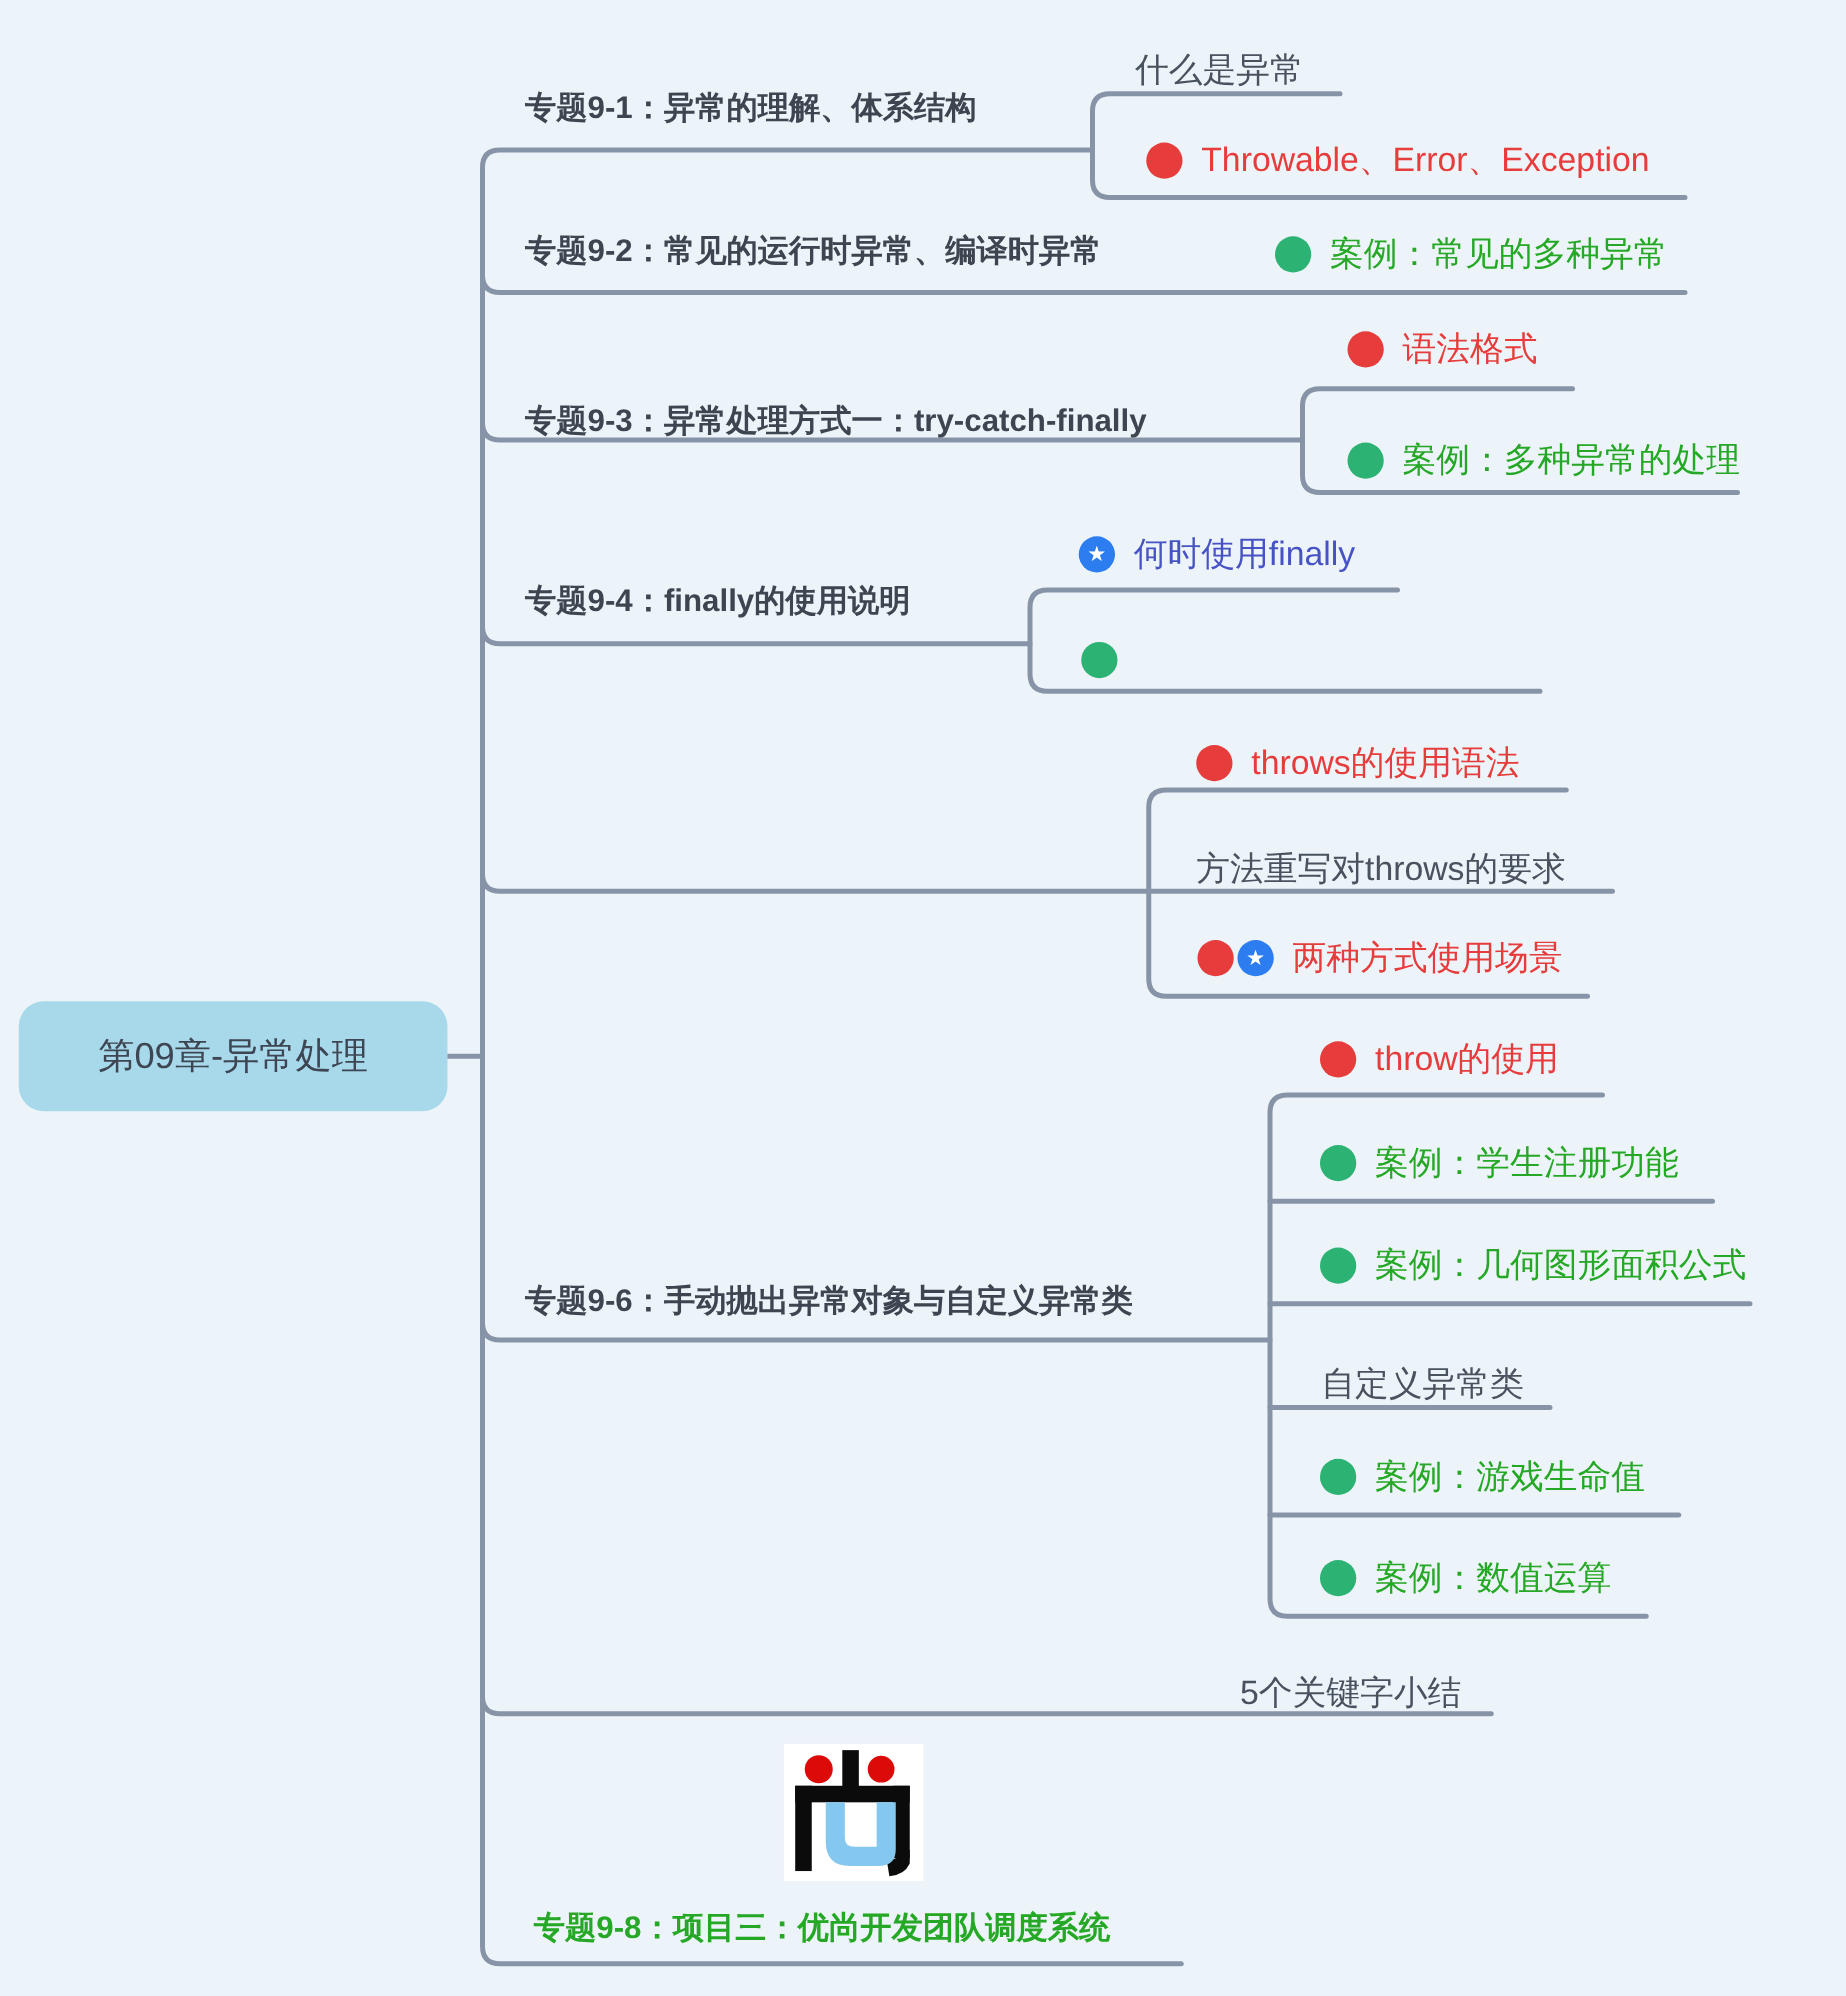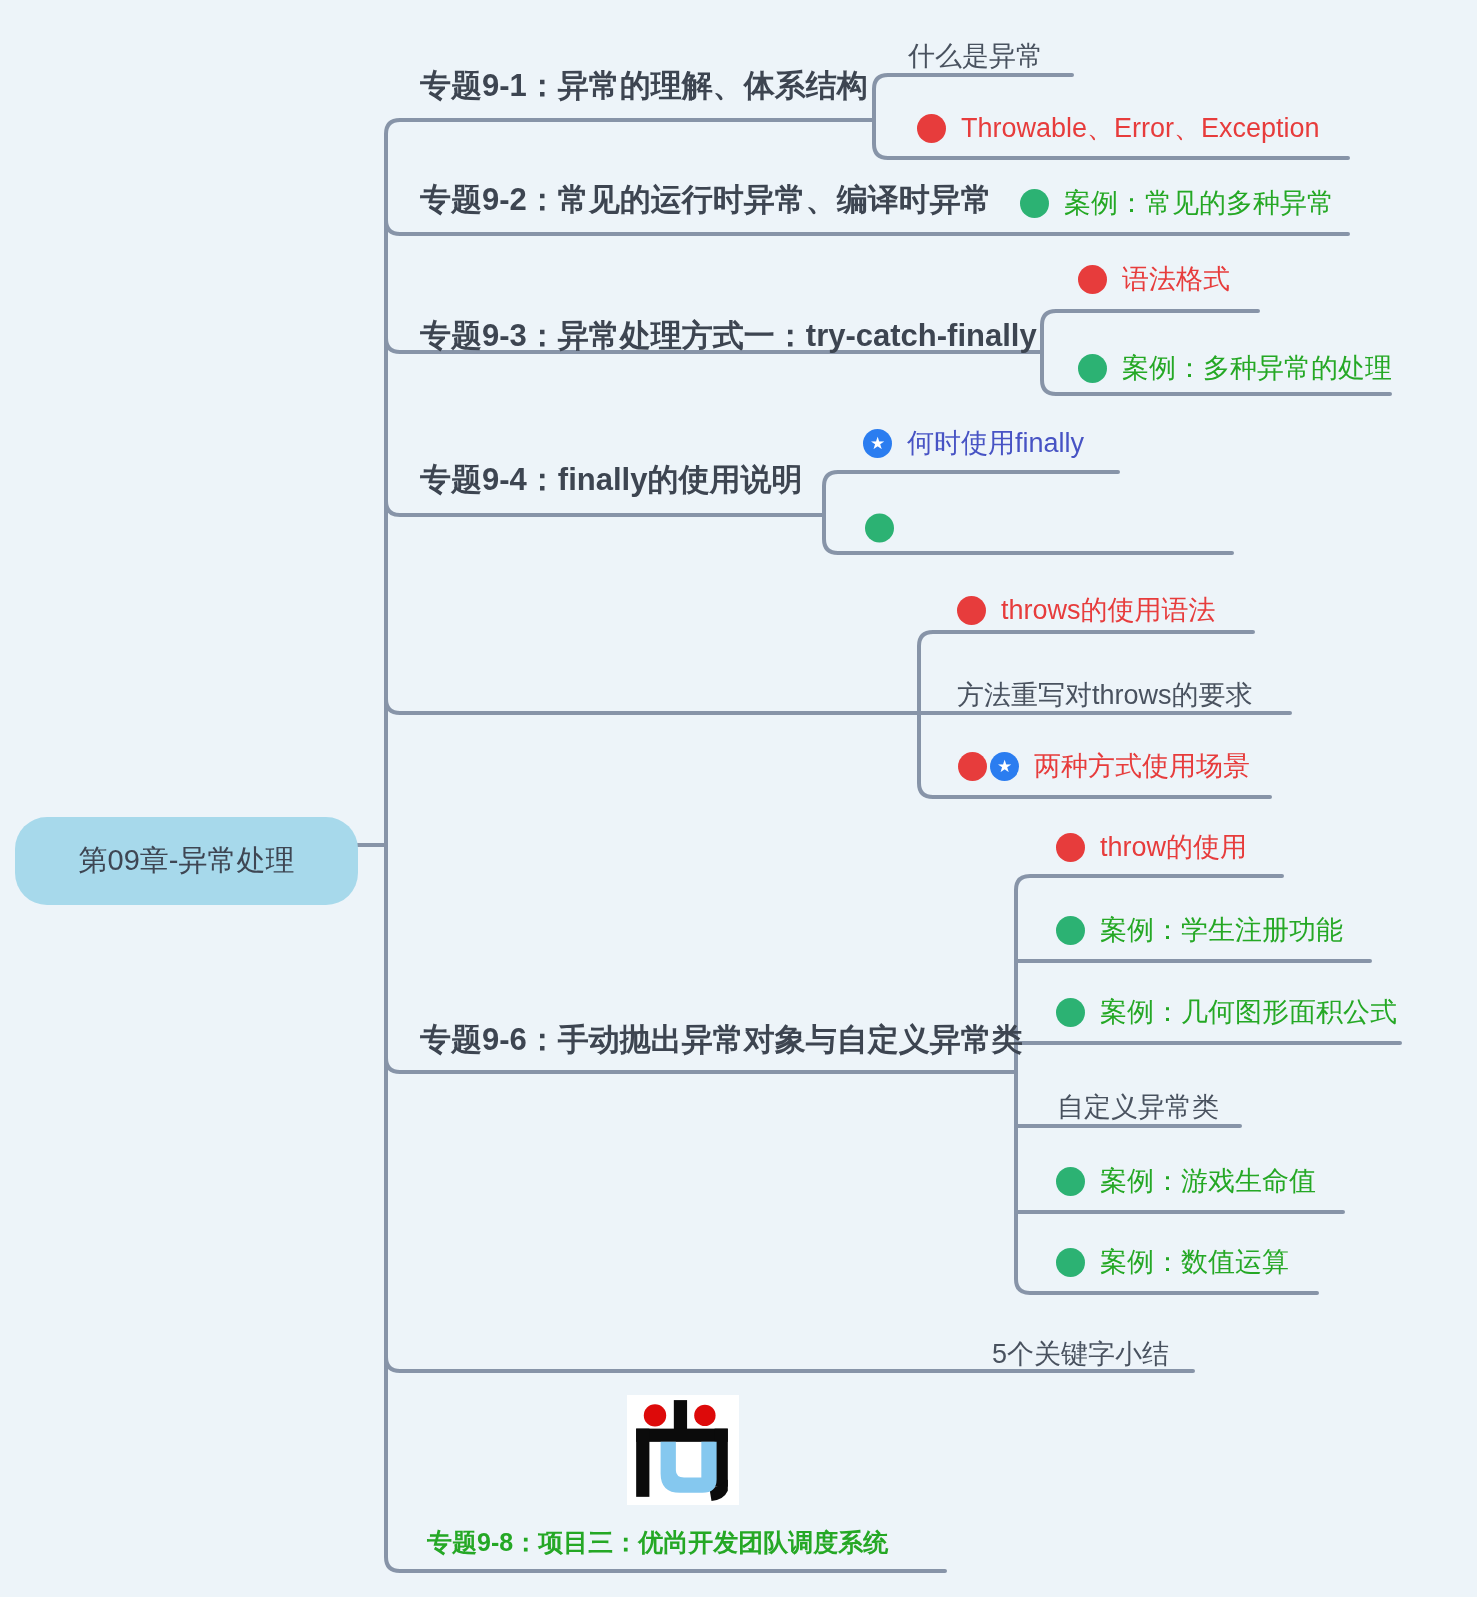--- a/index.html
+++ b/index.html
@@ -16,35 +16,35 @@
     --root_text:#3e4653;
     --logo_blue:#85c8ef;
     --logo_red:#dd0a0a;
   }
   html,body{margin:0;padding:0;}
   body{font-family:"Liberation Sans","DejaVu Sans",sans-serif;background:var(--background);}
   #canvas{position:relative;width:1477px;height:1597px;background:var(--background);overflow:hidden;}
   #wires{position:absolute;left:0;top:0;z-index:1;}
   #wires path{stroke:var(--line);stroke-width:4;fill:none;stroke-linecap:round;}
   .node{position:absolute;z-index:2;display:flex;align-items:center;gap:15px;transform:translateY(-50%);white-space:nowrap;font-size:27px;color:var(--plain_text);}
-  .topic{font-weight:700;font-size:31px;color:var(--topic_text);}
+  .topic{font-weight:700;font-size:25px;color:var(--topic_text);}
   .tone-red{color:var(--red);text-align:center;}
   .tone-green{color:var(--green_text);}
   .tone-blue{color:var(--indigo_text);}
   .tone-plain{color:var(--plain_text);margin-top:24px;}
   .bold{font-weight:700;font-size:25px;}
   .dot{width:29px;height:29px;border-radius:50%;flex:0 0 auto;}
   .dot-red{background:var(--red);}
   .dot-green{background:var(--green_dot);}
   .star-badge{width:29px;height:29px;border-radius:50%;background:var(--blue_badge);color:#fff;
     display:flex;align-items:center;justify-content:center;font-size:17px;line-height:1;flex:0 0 auto;}
   .star-overlap{margin-left:-12px;z-index:3;}
   #root-node{position:absolute;left:15px;top:801px;width:343px;height:88px;z-index:2;
-    background:var(--root_fill);border-radius:32px;display:flex;align-items:center;justify-content:center;
-    font-size:29px;color:var(--root_text);margin-top:16px;}
+    background:var(--root_fill);border-radius:20px;display:flex;align-items:center;justify-content:center;
+    font-size:29px;color:var(--root_text);}
   #logo{position:absolute;left:627px;top:1395px;z-index:2;}
 </style>
 </head>
 <body>
 
 <div id="canvas">
 
   <svg id="wires" width="1477" height="1597" viewBox="0 0 1477 1597">
     <path d="M 874 120 H 400 Q 386 120 386 134 V 1557 Q 386 1571 400 1571 H 945"></path>
     <path d="M 356 845 H 386"></path>

